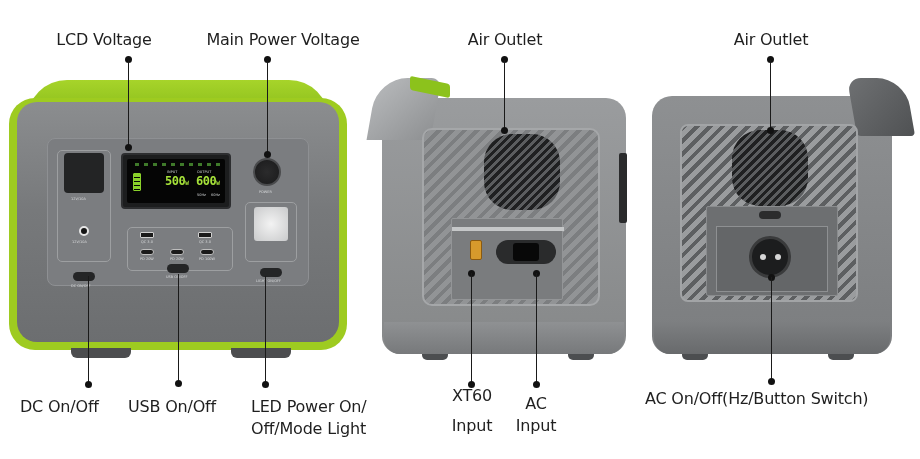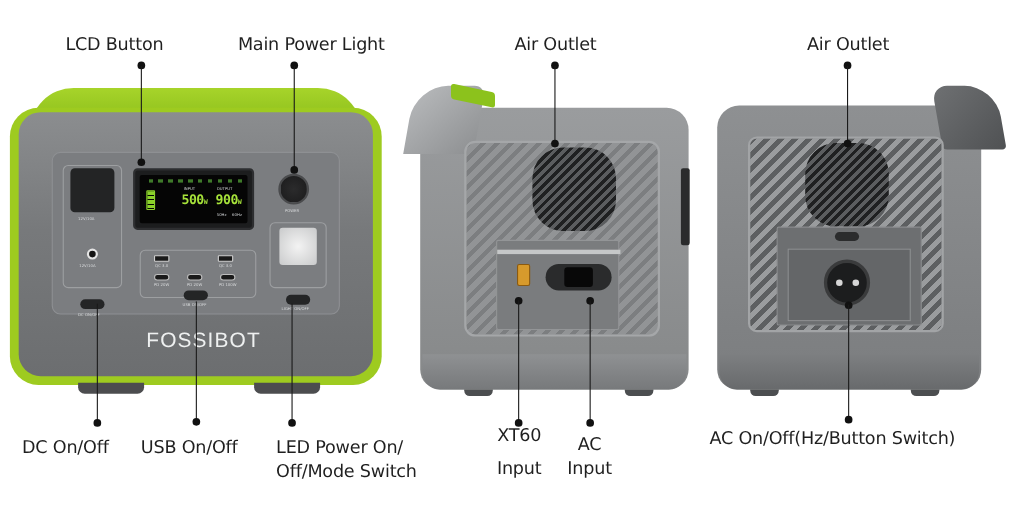--- a/index.html
+++ b/index.html
@@ -87,21 +87,21 @@
   <div class="pill" style="left:64px;top:192px;"></div>
   <div class="tiny" style="left:62px;top:204px;">DC ON/OFF</div>
 
   <div class="lcd">
     <div class="inner">
       <div class="icons"></div>
       <div class="batt"></div>
       <div class="small" style="left:40px;top:11px;">INPUT</div>
       <div class="num" style="left:38px;top:15px;"><span>500</span><span style="font-size:6px">W</span></div>
       <div class="small" style="left:70px;top:11px;">OUTPUT</div>
-      <div class="num" style="left:69px;top:15px;"><span>900</span><span style="font-size:6px">W</span></div>
+      <div class="num" style="left:69px;top:15px;"><span>600</span><span style="font-size:6px">W</span></div>
       <div class="small" style="left:70px;top:34px;">50Hz</div>
       <div class="small" style="left:84px;top:34px;">60Hz</div>
     </div>
   </div>
 
   <div class="power-btn"></div>
   <div class="tiny" style="left:250px;top:110px;">POWER</div>
 
   <div class="usb-box"></div>
   <div class="usb-a" style="left:131px;top:152px;"></div>
@@ -115,45 +115,44 @@
   <div class="usb-c" style="left:191px;top:169px;"></div>
   <div class="tiny" style="left:190px;top:177px;">PD 100W</div>
   <div class="pill" style="left:158px;top:184px;"></div>
   <div class="tiny" style="left:157px;top:195px;">USB ON/OFF</div>
 
   <div class="led-box"></div>
   <div class="led-lens"></div>
   <div class="pill" style="left:251px;top:188px;"></div>
   <div class="tiny" style="left:247px;top:199px;">LIGHT ON/OFF</div>
 
-  <div class="logo">FOSSIBOT</div>
 </div>
 
-<div class="label center" style="left:52px;top:29px;width:104px;">LCD Button</div>
+<div class="label center" style="left:52px;top:29px;width:104px;">LCD Voltage</div>
 <div class="dot" style="left:124.5px;top:56px;"></div>
 <div class="leader" style="left:127.5px;top:60px;height:88px;"></div>
 <div class="dot" style="left:124.5px;top:144px;"></div>
 
-<div class="label center" style="left:200px;top:29px;width:166px;">Main Power Light</div>
+<div class="label center" style="left:200px;top:29px;width:166px;">Main Power Voltage</div>
 <div class="dot" style="left:264px;top:56px;"></div>
 <div class="leader" style="left:267px;top:60px;height:94px;"></div>
 <div class="dot" style="left:264px;top:151px;"></div>
 
 <div class="leader" style="left:88px;top:276px;height:108px;"></div>
 <div class="dot" style="left:85px;top:381px;"></div>
 <div class="label" style="left:20px;top:396px;">DC On/Off</div>
 
 <div class="leader" style="left:178px;top:274px;height:108px;"></div>
 <div class="dot" style="left:175px;top:380px;"></div>
 <div class="label" style="left:128px;top:396px;">USB On/Off</div>
 
 <div class="leader" style="left:265px;top:276px;height:108px;"></div>
 <div class="dot" style="left:262px;top:381px;"></div>
 <div class="label" style="left:251px;top:396px;">LED Power On/</div>
-<div class="label" style="left:251px;top:418px;">Off/Mode Switch</div>
+<div class="label" style="left:251px;top:418px;">Off/Mode Light</div>
 
 <div class="side1">
   <div class="body"></div>
   <div class="handle"></div>
   <div class="handle-green"></div>
   <div class="grille"></div>
   <div class="fan" style="left:112px;top:56px;"></div>
   <div class="portbox"></div>
   <div class="portlid" style="left:80px;top:149px;"></div>
   <div class="edge"></div>

